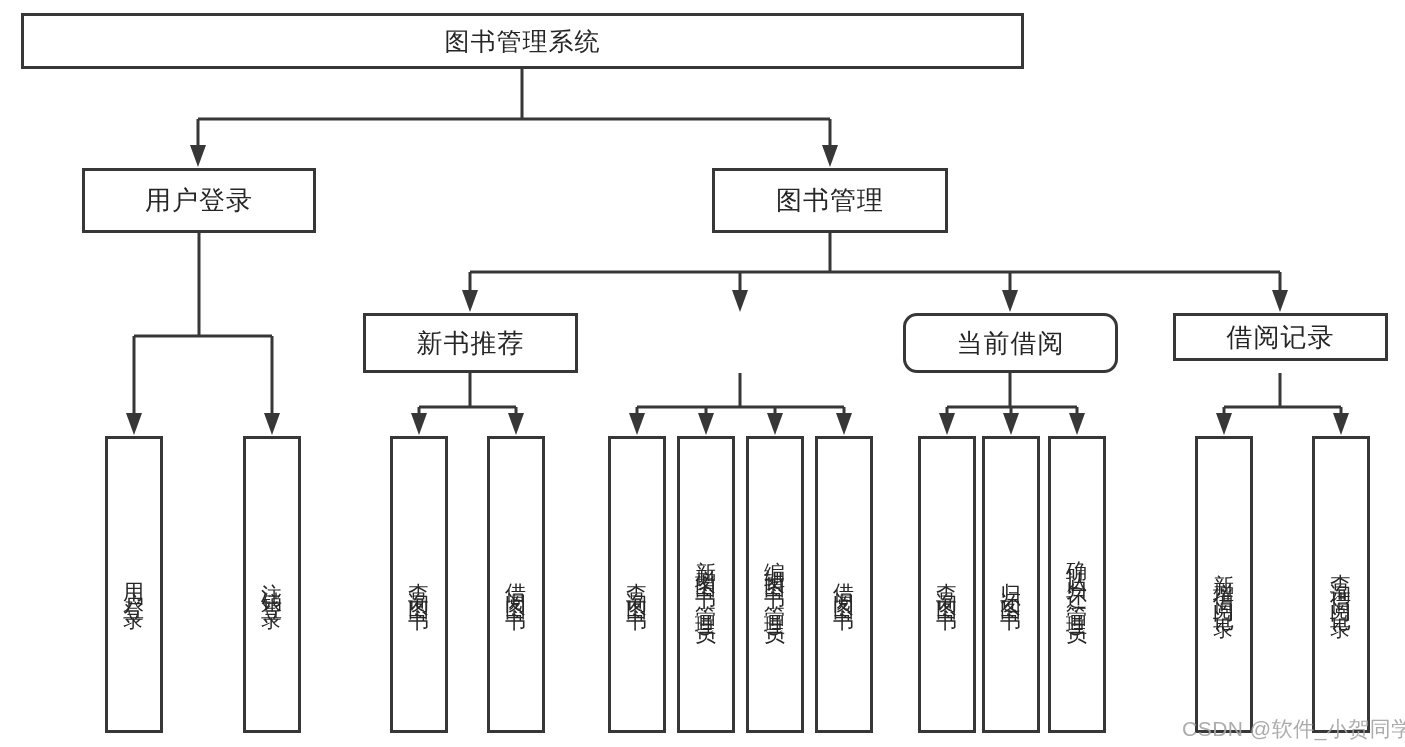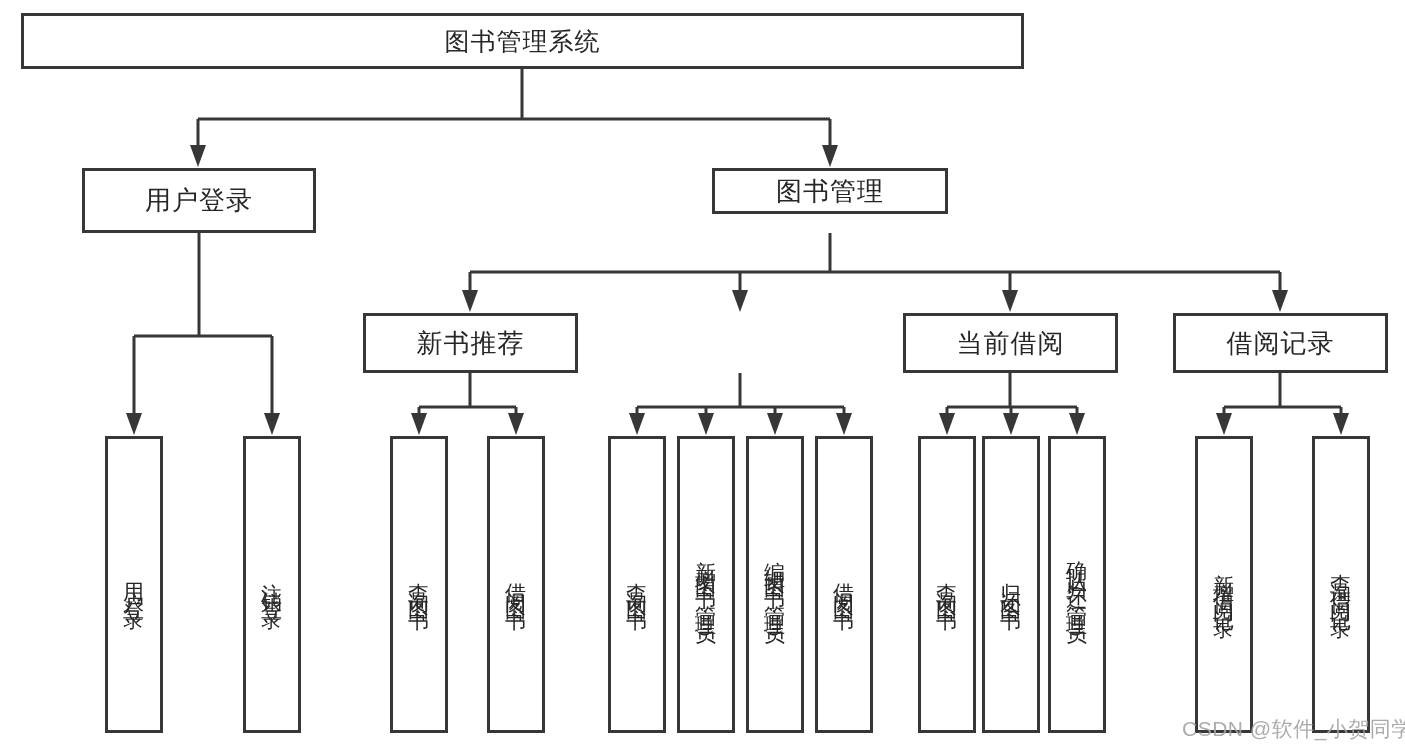--- a/index.html
+++ b/index.html
@@ -114,31 +114,31 @@
       </g>
   </svg>
 
   <div class="node h-node root-node" style="left:21px; top:13px; width:1003px; height:56px;">
     <span>图书管理系统</span>
   </div>
 
   <div class="node h-node" style="left:82px; top:168px; width:234px; height:65px;">
     <span>用户登录</span>
   </div>
-  <div class="node h-node" style="left:712px; top:168px; width:236px; height:46px;">
+  <div class="node h-node" style="left:712px; top:168px; width:236px; height:65px;">
     <span>图书管理</span>
   </div>
 
   <div class="node h-node" style="left:363px; top:313px; width:215px; height:60px;text-align:center;">
     <span>新书推荐</span>
   </div>
-  <div class="node h-node" style="left:903px; top:313px; width:215px; height:60px;">
+  <div class="node h-node" style="left:903px; top:313px; width:215px; height:60px;border-radius:14px;">
     <span>当前借阅</span>
   </div>
-  <div class="node h-node" style="left:1173px; top:313px; width:215px; height:60px;">
+  <div class="node h-node" style="left:1173px; top:313px; width:215px; height:48px;">
     <span>借阅记录</span>
   </div>
 
   <div class="node leaf" style="left:105px;">
     <span>用户登录</span>
   </div>
   <div class="node leaf" style="left:243px;">
     <span>注销登录</span>
   </div>
 

